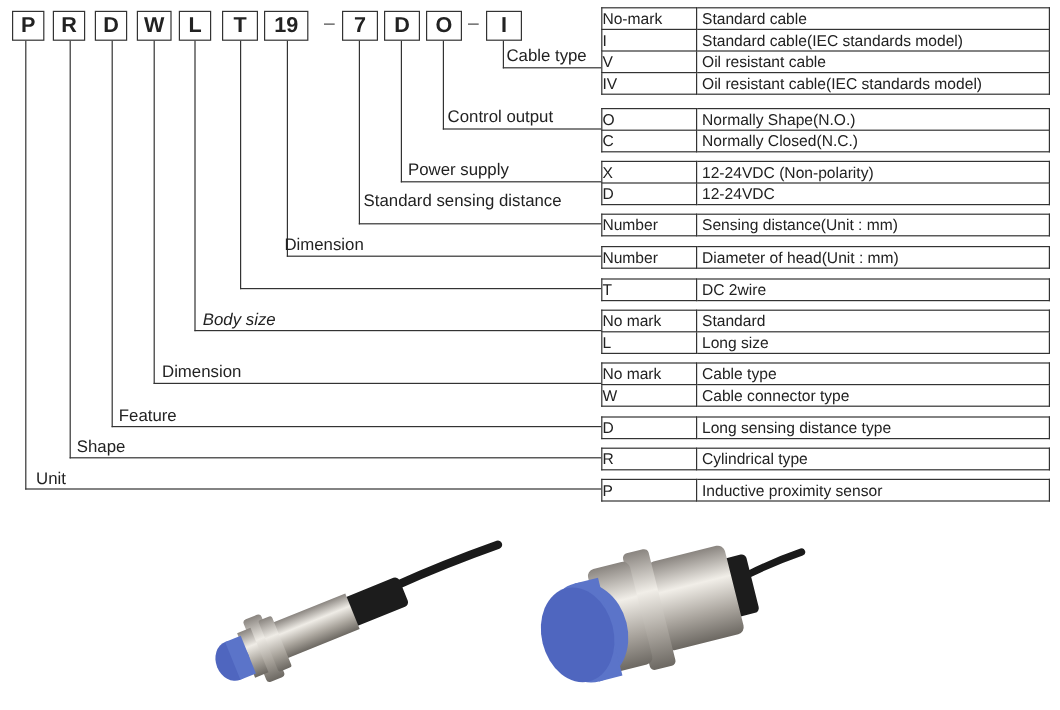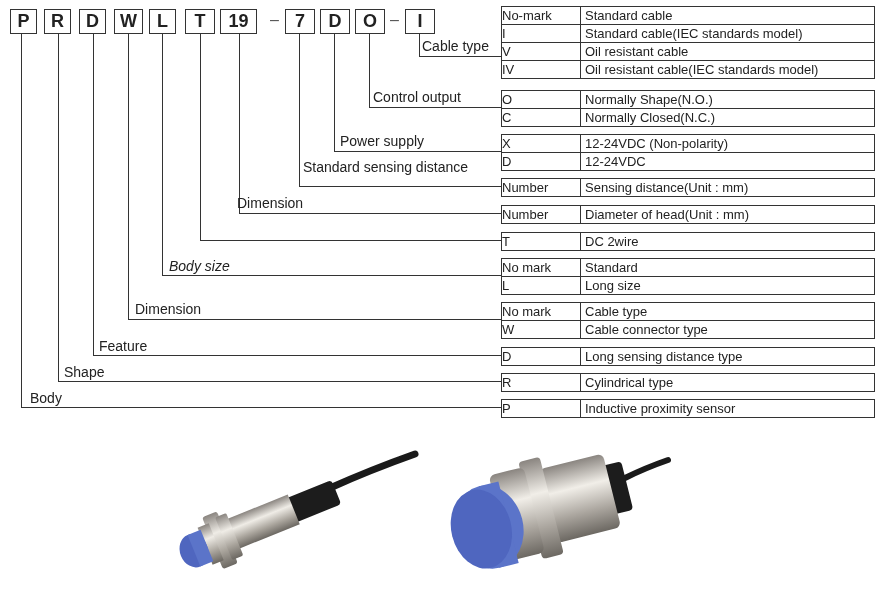--- a/index.html
+++ b/index.html
@@ -66,21 +66,21 @@
 
 <div class="lbl" style="left:422px;top:38px;">Cable type</div>
 <div class="lbl" style="left:373px;top:89px;">Control output</div>
 <div class="lbl" style="left:340px;top:133px;">Power supply</div>
 <div class="lbl" style="left:303px;top:159px;">Standard sensing distance</div>
 <div class="lbl" style="left:237px;top:195px;">Dimension</div>
 <div class="lbl" style="left:169px;top:258px;font-style:italic;">Body size</div>
 <div class="lbl" style="left:135px;top:301px;">Dimension</div>
 <div class="lbl" style="left:99px;top:338px;">Feature</div>
 <div class="lbl" style="left:64px;top:364px;">Shape</div>
-<div class="lbl" style="left:30px;top:390px;">Body</div>
+<div class="lbl" style="left:30px;top:390px;">Unit</div>
 
 <table class="tbl" style="top:6px;">
   <tbody>
       <tr>
         <td class="k">No-mark</td>
         <td>Standard cable</td>
       </tr>
   <tr>
         <td class="k">I</td>
         <td>Standard cable(IEC standards model)</td>

